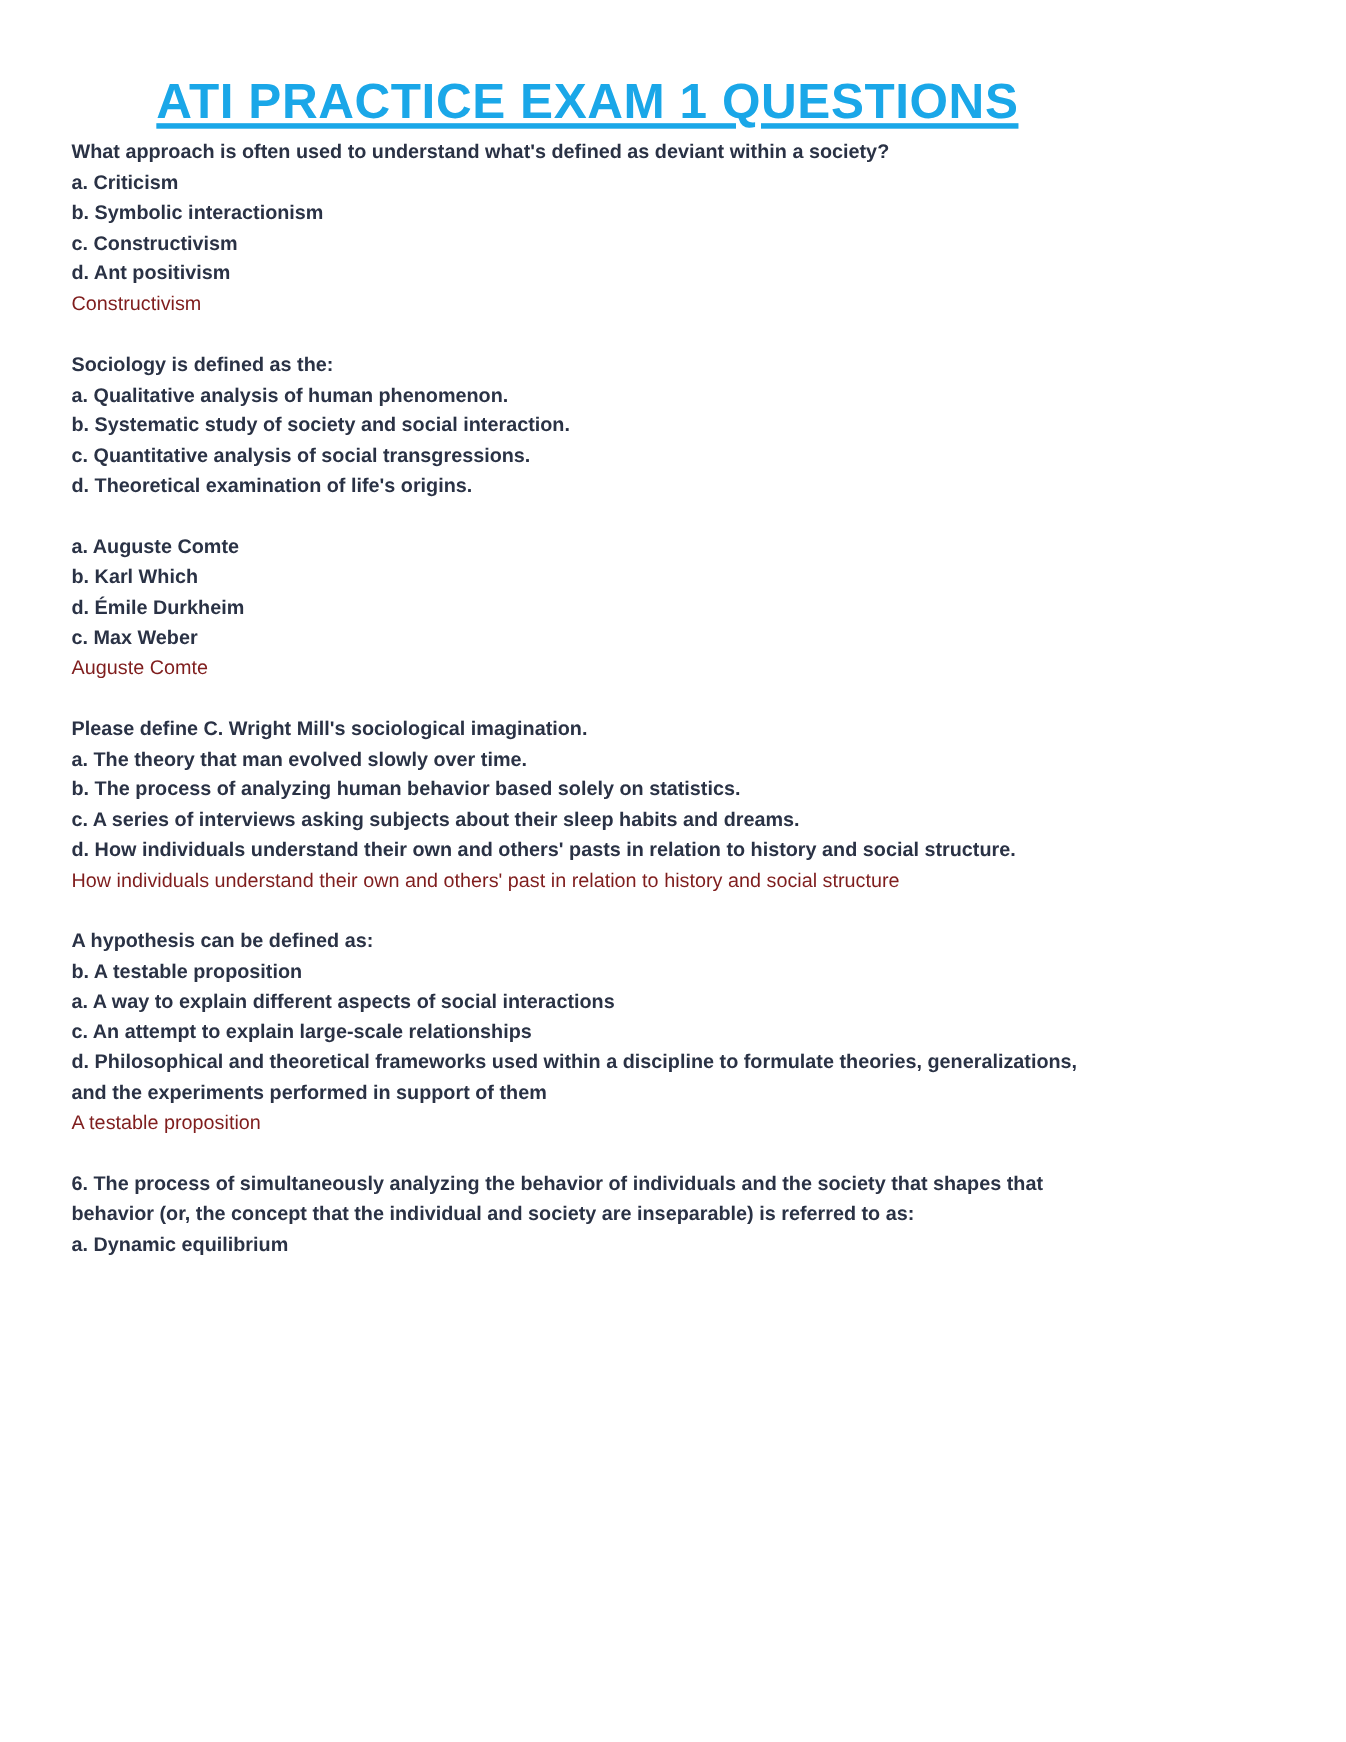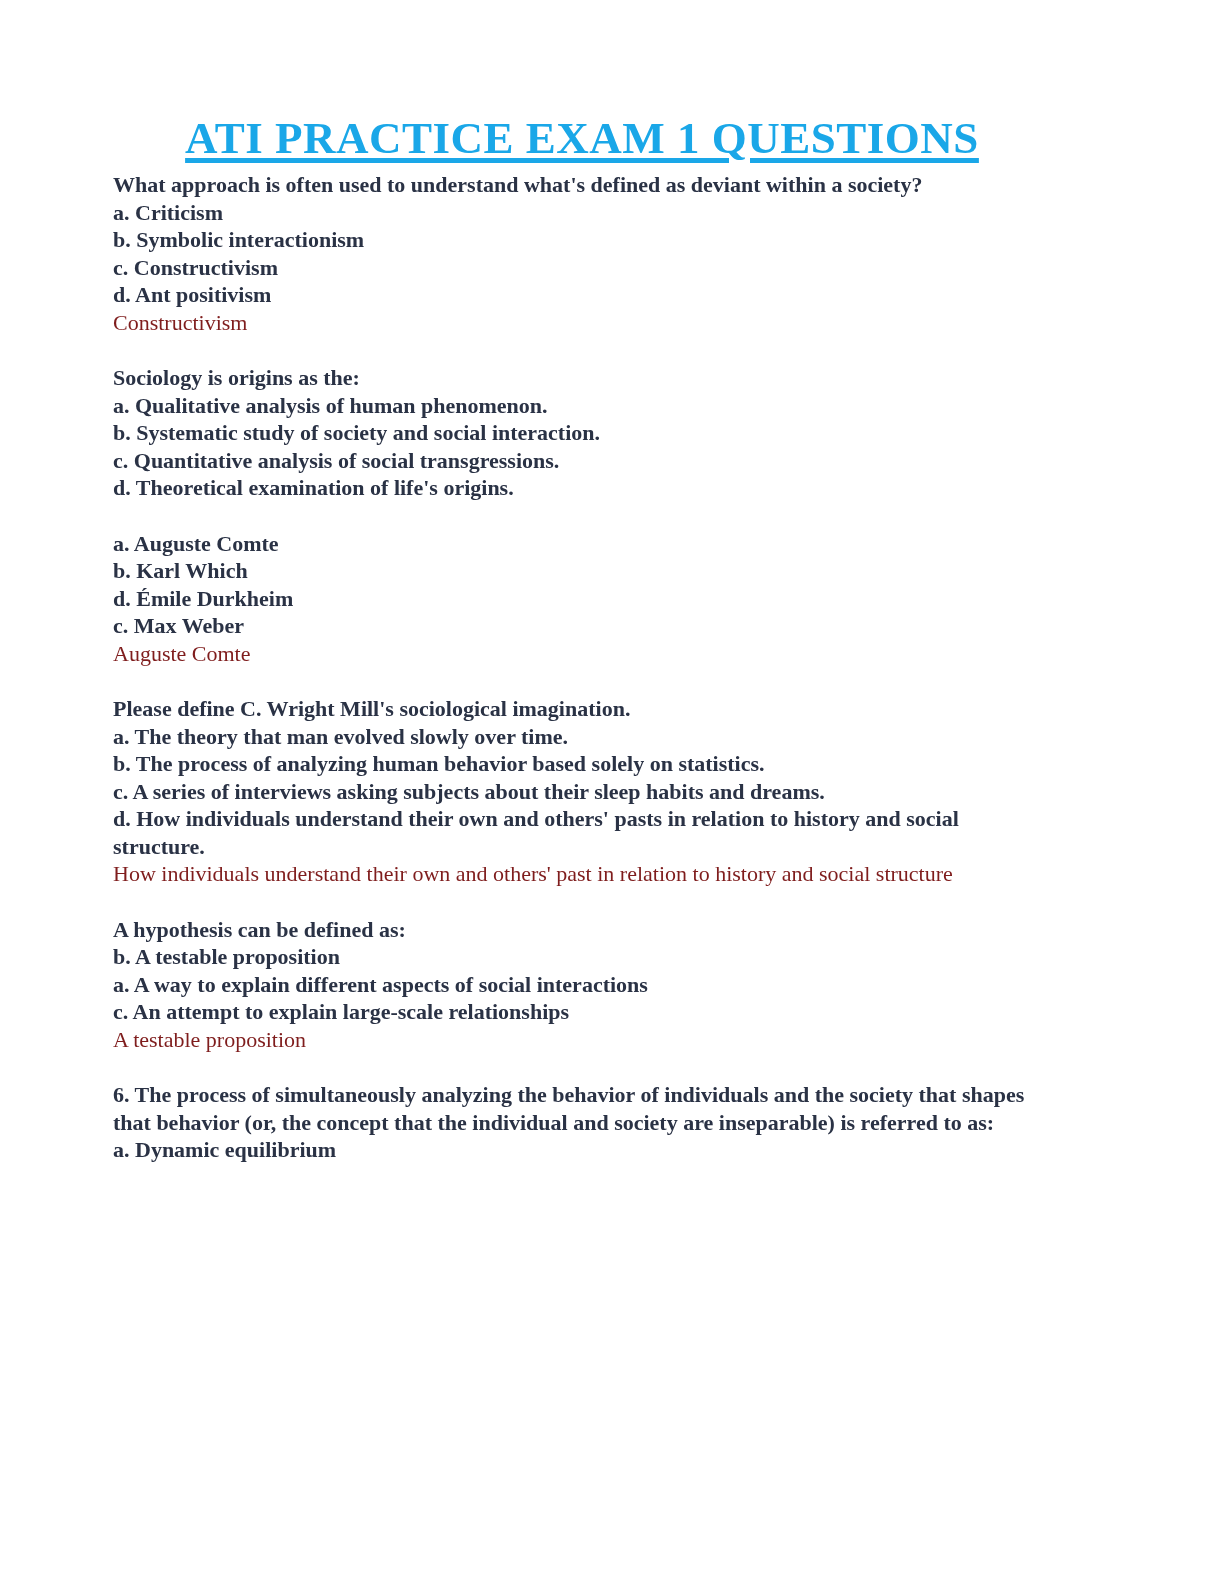--- a/index.html
+++ b/index.html
@@ -8,42 +8,41 @@
     font-family: "Liberation Sans", sans-serif;
   }
   body {
     width: 1224px;
     min-height: 1584px;
     margin: 0 auto;
     position: relative;
   }
   .page {
     width: 938px;
-    padding-top: 112px;
-    margin-left: 113px;
-    font-family: Liberation Serif, serif;
+    padding-top: 66px;
+    margin-left: 65px;
   }
   h1.doc-title {
     font-size: 45px;
     line-height: 52px;
     font-weight: bold;
     text-align: center;
     color: #1AA7E8;
     text-decoration: underline;
     text-decoration-thickness: 5px;
     text-underline-offset: 5px;
     letter-spacing: 0.5px;
     margin-bottom: 7px;
     white-space: nowrap;
   }
   .qblock {
     margin-bottom: 28px;
   }
   .qblock p {
-    font-size: 22px;
+    font-size: 18px;
     line-height: 27.5px;
   }
   .qtext, .opt {
     font-weight: bold;
     color: #2A3245;
   }
   .answer {
     font-weight: normal;
     color: #7f1d1d;
   }
@@ -61,21 +60,21 @@
       <div>
           <p class="opt">a. Criticism</p>
           <p class="opt">b. Symbolic interactionism</p>
           <p class="opt">c. Constructivism</p>
           <p class="opt">d. Ant positivism</p>
         </div>
       <p class="answer">Constructivism</p>
     </div>
 
     <div class="qblock">
-      <p class="qtext">Sociology is origins as the:</p>
+      <p class="qtext">Sociology is defined as the:</p>
       <div>
           <p class="opt">a. Qualitative analysis of human phenomenon.</p>
           <p class="opt">b. Systematic study of society and social interaction.</p>
           <p class="opt">c. Quantitative analysis of social transgressions.</p>
           <p class="opt">d. Theoretical examination of life's origins.</p>
         </div>
     </div>
 
     <div class="qblock">
       <div>
@@ -97,20 +96,21 @@
         </div>
       <p class="answer">How individuals understand their own and others' past in relation to history and social structure</p>
     </div>
 
     <div class="qblock">
       <p class="qtext">A hypothesis can be defined as:</p>
       <div>
           <p class="opt">b. A testable proposition</p>
           <p class="opt">a. A way to explain different aspects of social interactions</p>
           <p class="opt">c. An attempt to explain large-scale relationships</p>
+          <p class="opt">d. Philosophical and theoretical frameworks used within a discipline to formulate theories, generalizations, and the experiments performed in support of them</p>
         </div>
       <p class="answer">A testable proposition</p>
     </div>
 
     <div class="qblock">
       <p class="qtext">6. The process of simultaneously analyzing the behavior of individuals and the society that shapes that behavior (or, the concept that the individual and society are inseparable) is referred to as:</p>
       <div>
           <p class="opt">a. Dynamic equilibrium</p>
         </div>
 

